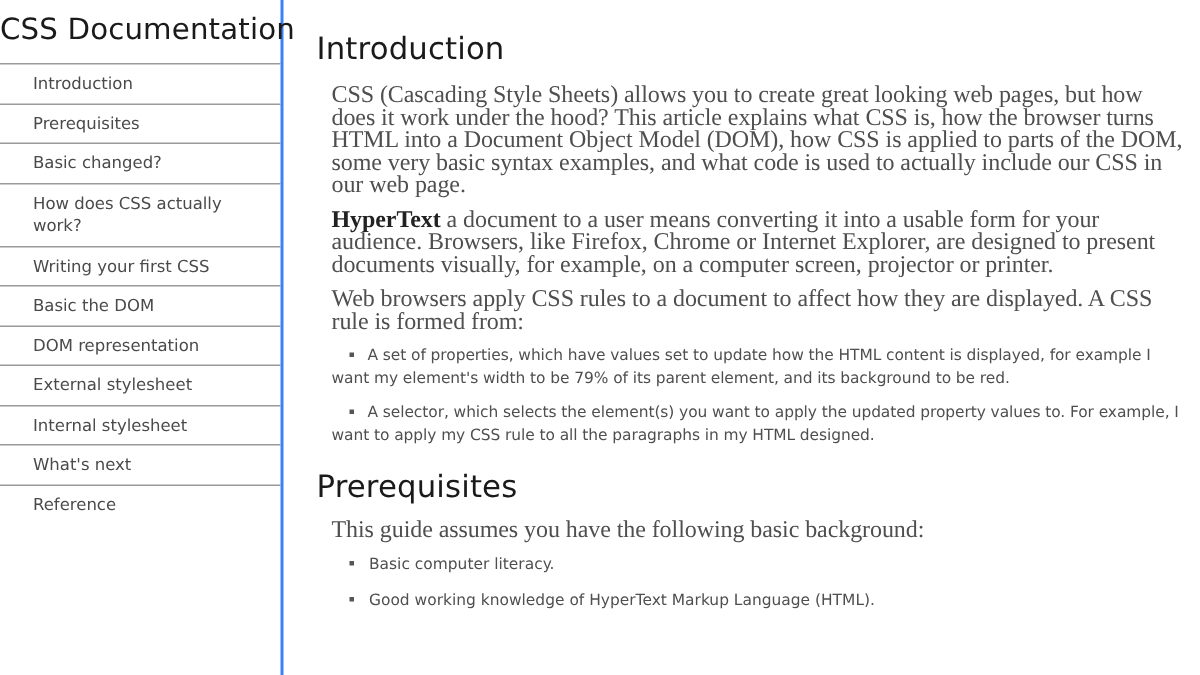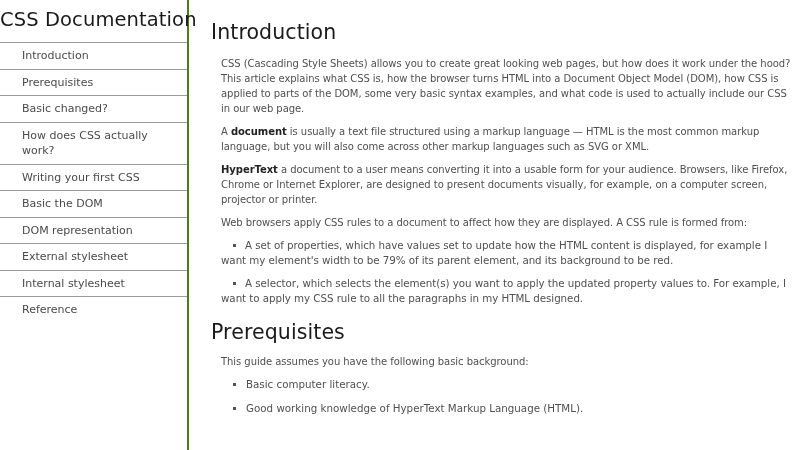--- a/index.html
+++ b/index.html
@@ -14,21 +14,21 @@
       font-family: "DejaVu Sans", "Liberation Sans", sans-serif;
       color: #555;
       position: relative;
     }
     #navbar {
       position: absolute;
       left: 0;
       top: 0;
       width: 187px;
       height: 450px;
-      border-right: 2px solid #4d7c0f;
+      border-right: 2px solid #3b82f6;
       background: #fff;
     }
     #navbar header {
       font-size: 19.5px;
       color: #1a1a1a;
       text-align: center;
       height: 42px;
       line-height: 40px;
       letter-spacing: 0.1px;
       white-space: nowrap;
@@ -64,25 +64,26 @@
       color: #1a1a1a;
       margin: 20px 0 12px 0;
       line-height: 24px;
       letter-spacing: 0.1px;
     }
     #main h2.second { margin-top: 14px; margin-bottom: 10px; }
     #main .section {
       padding-left: 10px;
     }
     #main p {
-      font-size: 10px;
+      font-size: 16px;
       line-height: 15px;
       margin: 0 0 8px 0;
       color: #4f4f4f;
       letter-spacing: -0.05px;
+      font-family: Liberation Serif, serif;
     }
     #main p b { color: #222; }
     #main ul.rule-list {
       list-style: none;
       padding: 0;
       margin: 0 0 6px 0;
     }
     #main ul.rule-list li {
       font-size: 10.3px;
       line-height: 15px;
@@ -144,32 +145,34 @@
       </li>
     <li>
         <a href="#" class="nav-link">DOM representation</a>
       </li>
     <li>
         <a href="#" class="nav-link">External stylesheet</a>
       </li>
     <li>
         <a href="#" class="nav-link">Internal stylesheet</a>
       </li>
+    <li>
+        <a href="#" class="nav-link">What's next</a>
+      </li>
     <li class="last">
         <a href="#" class="nav-link">Reference</a>
       </li>
   </ul>
 </nav>
 
 <main id="main">
   <section id="Introduction">
     <h2>Introduction</h2>
     <div class="section">
       <p>CSS (Cascading Style Sheets) allows you to create great looking web pages, but how does it work under the hood? This article explains what CSS is, how the browser turns HTML into a Document Object Model (DOM), how CSS is applied to parts of the DOM, some very basic syntax examples, and what code is used to actually include our CSS in our web page.</p>
-      <p><span>A </span><b>document</b><span> is usually a text file structured using a markup language — HTML is the most common markup language, but you will also come across other markup languages such as SVG or XML.</span></p>
       <p><b>HyperText</b><span> a document to a user means converting it into a usable form for your audience. Browsers, like Firefox, Chrome or Internet Explorer, are designed to present documents visually, for example, on a computer screen, projector or printer.</span></p>
       <p>Web browsers apply CSS rules to a document to affect how they are displayed. A CSS rule is formed from:</p>
       <ul class="rule-list">
         <li><span class="bullet"></span><span>A set of properties, which have values set to update how the HTML content is displayed, for example I want my element's width to be 79% of its parent element, and its background to be red.</span></li>
         <li><span class="bullet"></span><span>A selector, which selects the element(s) you want to apply the updated property values to. For example, I want to apply my CSS rule to all the paragraphs in my HTML designed.</span></li>
       </ul>
     </div>
   </section>
 
   <section id="Prerequisites">

